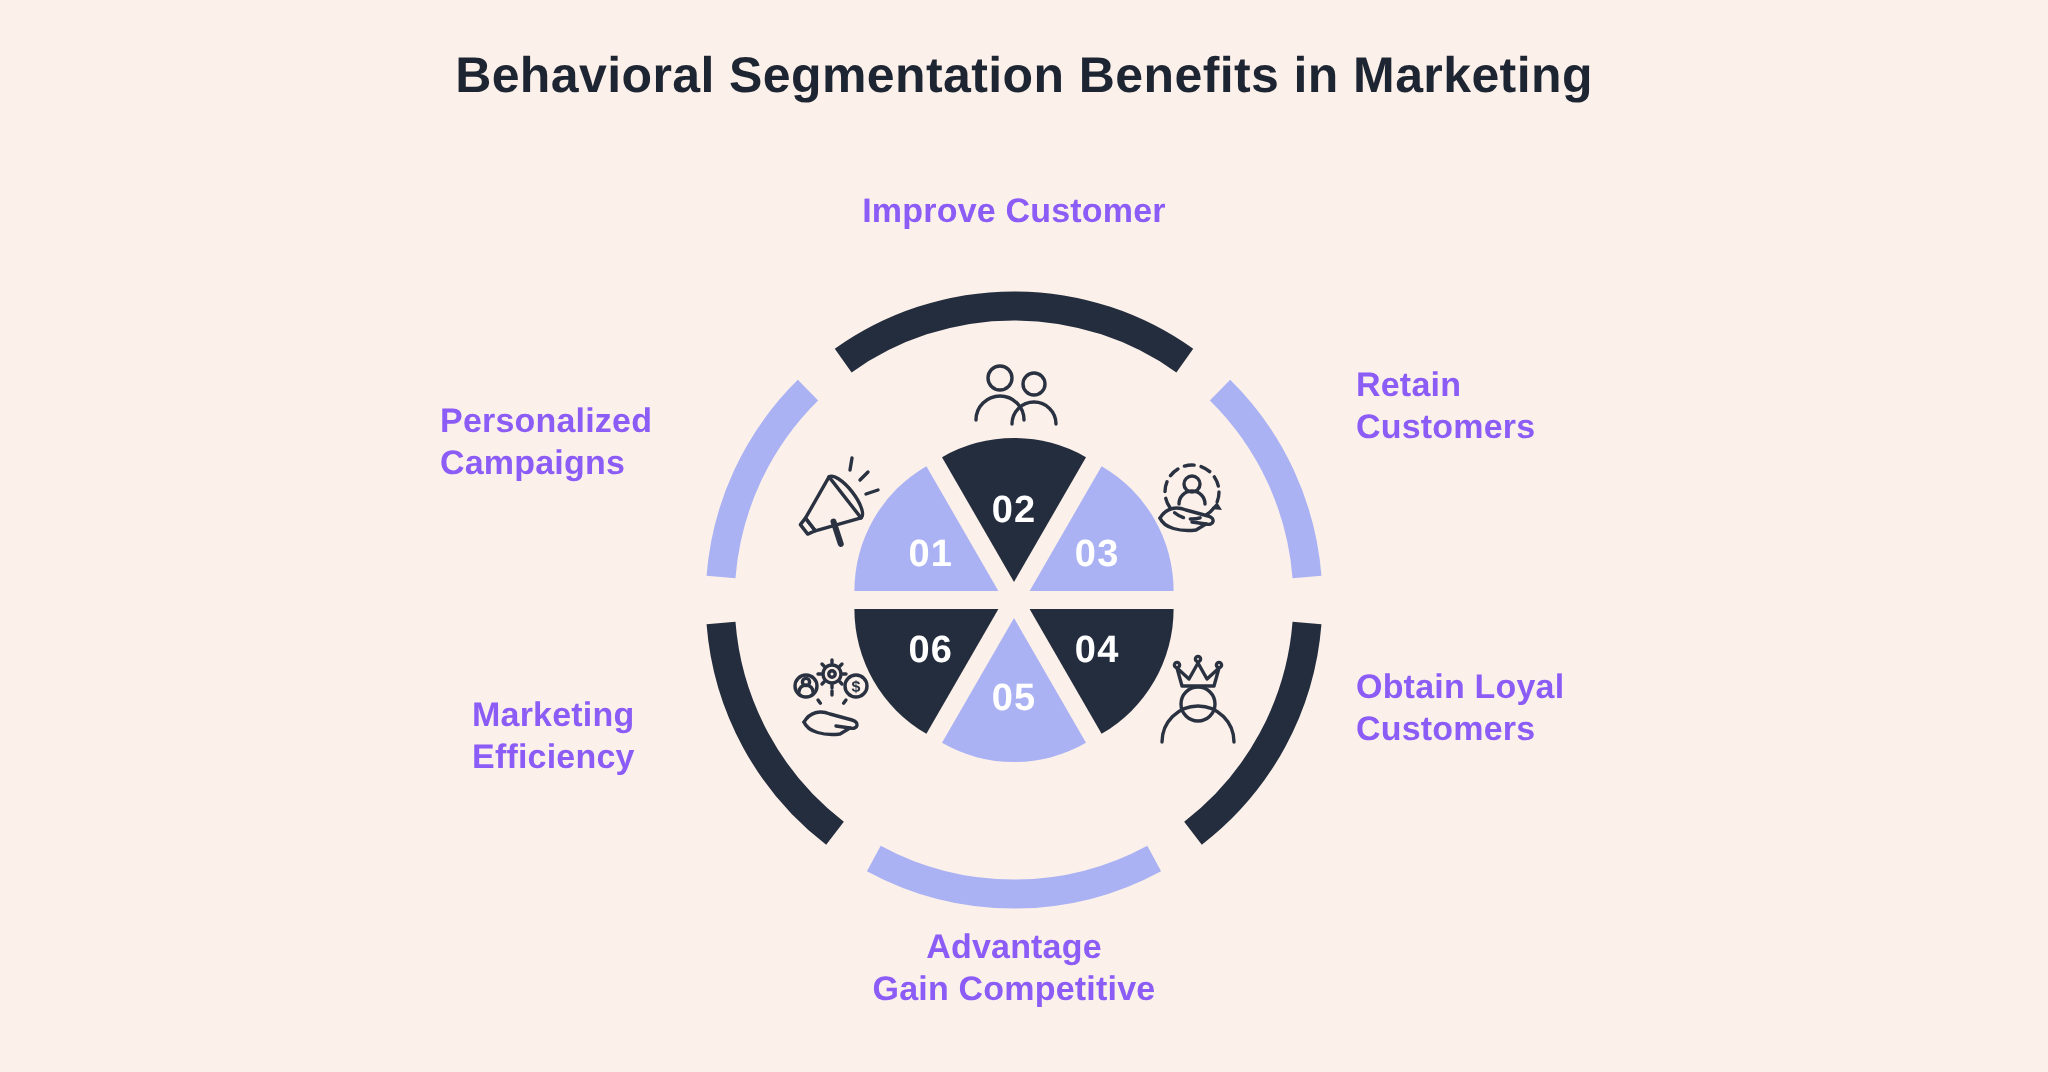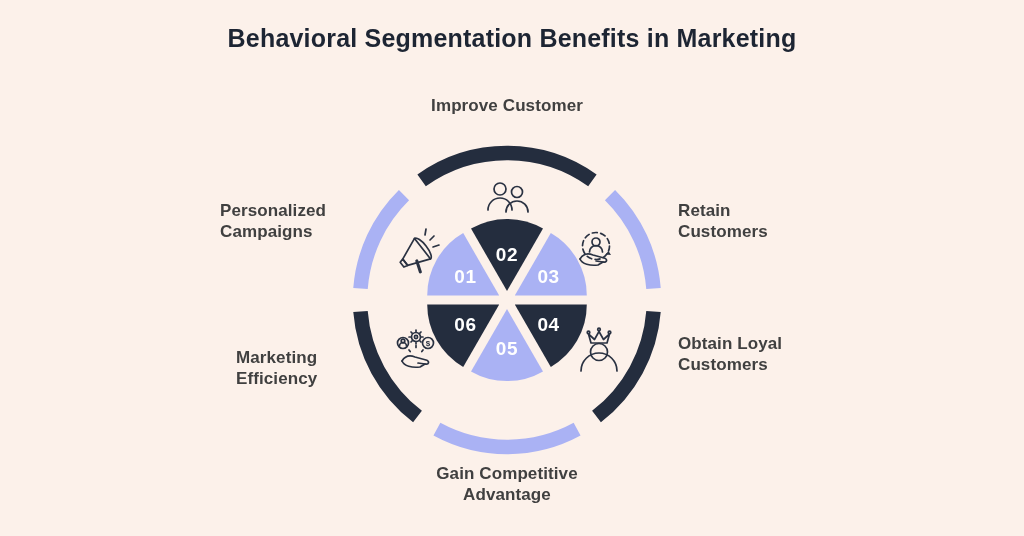--- a/index.html
+++ b/index.html
@@ -8,27 +8,27 @@
     background:#fcf1ea;
     font-family:"Liberation Sans",sans-serif;
   }
   .title{
     position:absolute;top:24px;left:0;width:1024px;text-align:center;
     font-size:25px;font-weight:700;color:#1d2533;letter-spacing:.2px;
   }
   .wheel{position:absolute;left:337px;top:130px;width:340px;height:340px}
   .label{
     position:absolute;font-size:17px;font-weight:600;line-height:20.5px;
-    color:#404040;letter-spacing:.1px;
+    color:#8b5cf6;letter-spacing:.1px;
   }
   .label span{display:block}
   .label.centered{width:300px;text-align:center}
   #label-top{left:357px;top:96px}
   #label-upper-left{left:220px;top:201px}
-  #label-upper-right{left:678px;top:201px}
+  #label-upper-right{left:678px;top:183px}
   #label-lower-left{left:236px;top:348px}
   #label-lower-right{left:678px;top:334px}
   #label-bottom{left:357px;top:464px}
   .ring-arc{fill:none;stroke-width:14.5}
   .wedge{stroke:none}
   .segnum{
     font-family:"Liberation Sans",sans-serif;font-size:19px;font-weight:700;
     fill:#ffffff;letter-spacing:.6px;
   }
   .icon{fill:none;stroke:#2a3242;stroke-width:1.7;stroke-linecap:round;stroke-linejoin:round}
@@ -137,15 +137,15 @@
   <span>Marketing</span>
   <span>Efficiency</span>
 </div>
 
 <div class="label" id="label-lower-right">
   <span>Obtain Loyal</span>
   <span>Customers</span>
 </div>
 
 <div class="label centered" id="label-bottom">
+  <span>Advantage</span>
   <span>Gain Competitive</span>
-  <span>Advantage</span>
 </div>
 
 </body></html>

